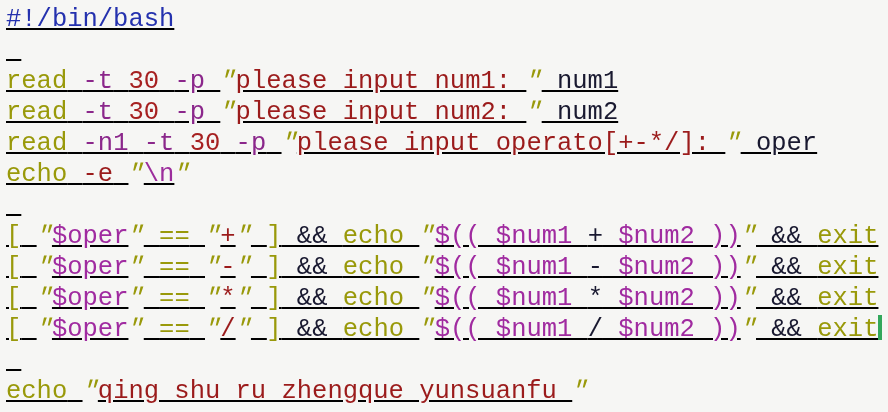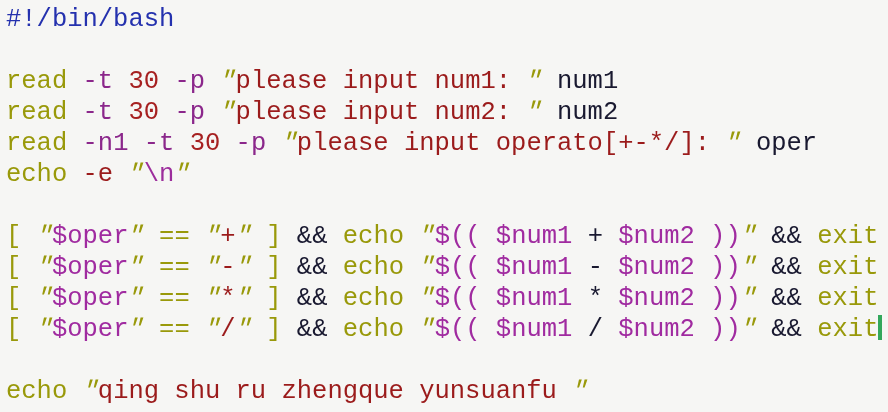--- a/index.html
+++ b/index.html
@@ -6,20 +6,21 @@
     margin: 0;
     padding: 0;
     width: 888px;
     height: 412px;
     overflow: hidden;
   }
   .screen {
     width: 888px;
     height: 412px;
     box-sizing: border-box;
+    text-decoration: underline;
   }
   .code {
     margin: 0;
     padding: 4px 0 0 6px;
     font-family: "Liberation Mono", "DejaVu Sans Mono", monospace;
     font-size: 25.5px;
     line-height: 31px;
     font-weight: normal;
   }
   .line {

